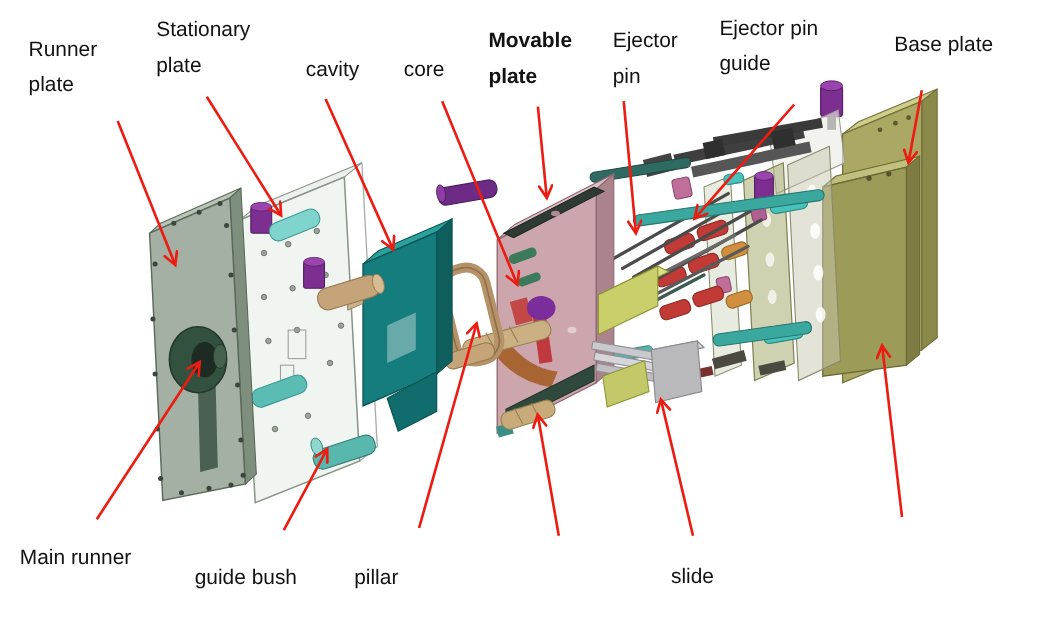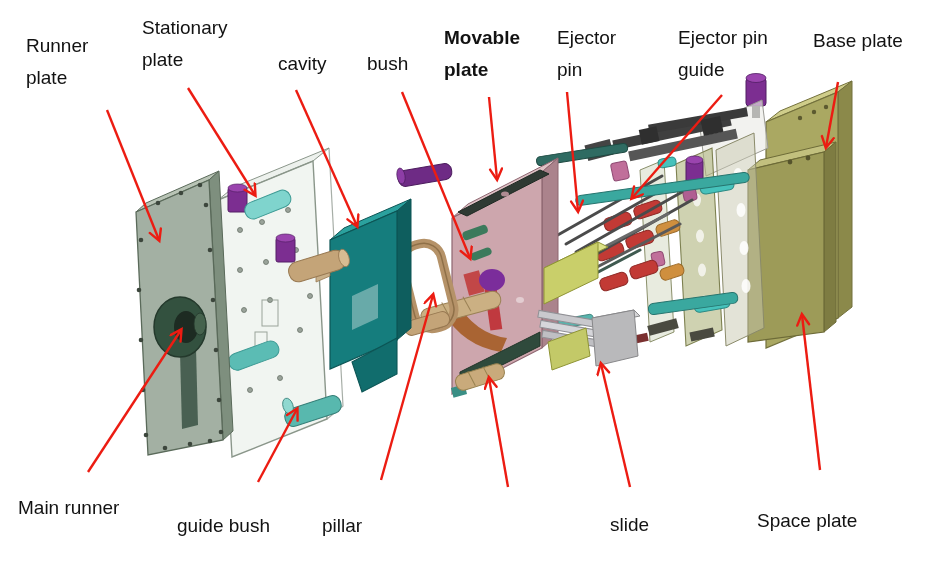--- a/index.html
+++ b/index.html
@@ -287,23 +287,22 @@
       <line x1="381" y1="480" x2="433" y2="295" marker-end="url(#ah)"></line>
       <line x1="508" y1="487" x2="489" y2="378" marker-end="url(#ah)"></line>
       <line x1="630" y1="487" x2="601" y2="364" marker-end="url(#ah)"></line>
       <line x1="820" y1="470" x2="802" y2="315" marker-end="url(#ah)"></line>
     </g>
   </svg>
 
   <div class="lbl" style="left:142px; top:12px;  width:102px;">Stationary plate</div>
   <div class="lbl" style="left:26px;  top:30px;  width:78px;">Runner plate</div>
   <div class="lbl nowrap" style="left:278px; top:48px;">cavity</div>
-  <div class="lbl nowrap" style="left:367px; top:48px;">bush</div>
+  <div class="lbl nowrap" style="left:367px; top:48px;">core</div>
   <div class="lbl" style="left:444px; top:22px;  width:90px;font-weight:bold;">Movable plate</div>
   <div class="lbl" style="left:557px; top:22px;  width:72px;">Ejector pin</div>
-  <div class="lbl" style="left:654px; top:22px;   width:94px;margin-left:24px;">Ejector pin guide</div>
+  <div class="lbl" style="left:654px; top:11px;   width:94px;">Ejector pin guide</div>
   <div class="lbl nowrap" style="left:18px;  top:492px;">Main runner</div>
   <div class="lbl nowrap" style="left:813px; top:25px;">Base plate</div>
   <div class="lbl nowrap" style="left:177px; top:510px;">guide bush</div>
   <div class="lbl nowrap" style="left:322px; top:510px;">pillar</div>
   <div class="lbl nowrap" style="left:610px; top:509px;">slide</div>
-  <div class="lbl nowrap" style="left:757px; top:505px;">Space plate</div>
 </div>
 
 </body></html>

